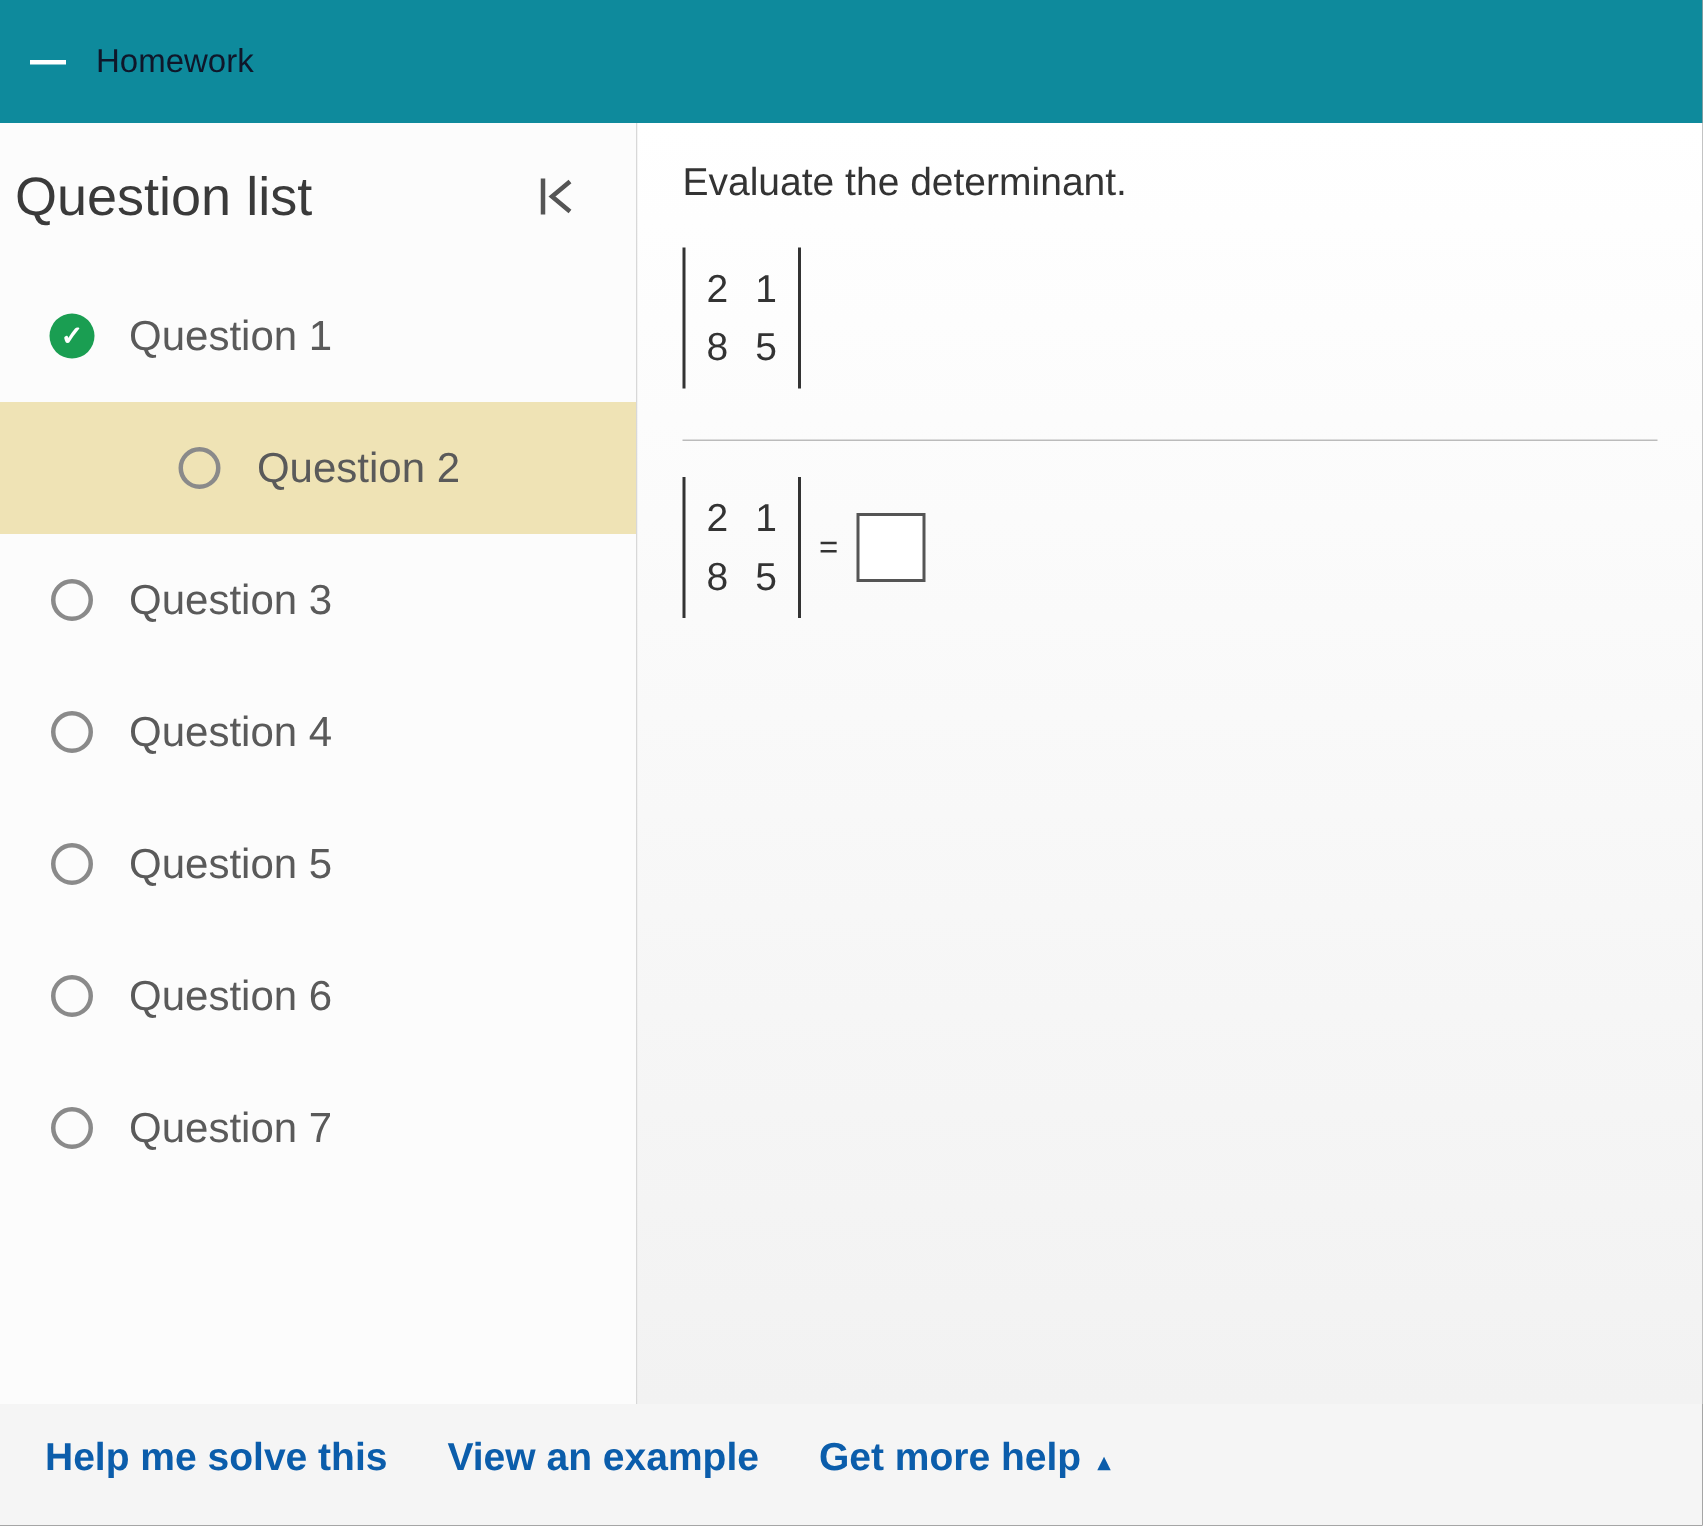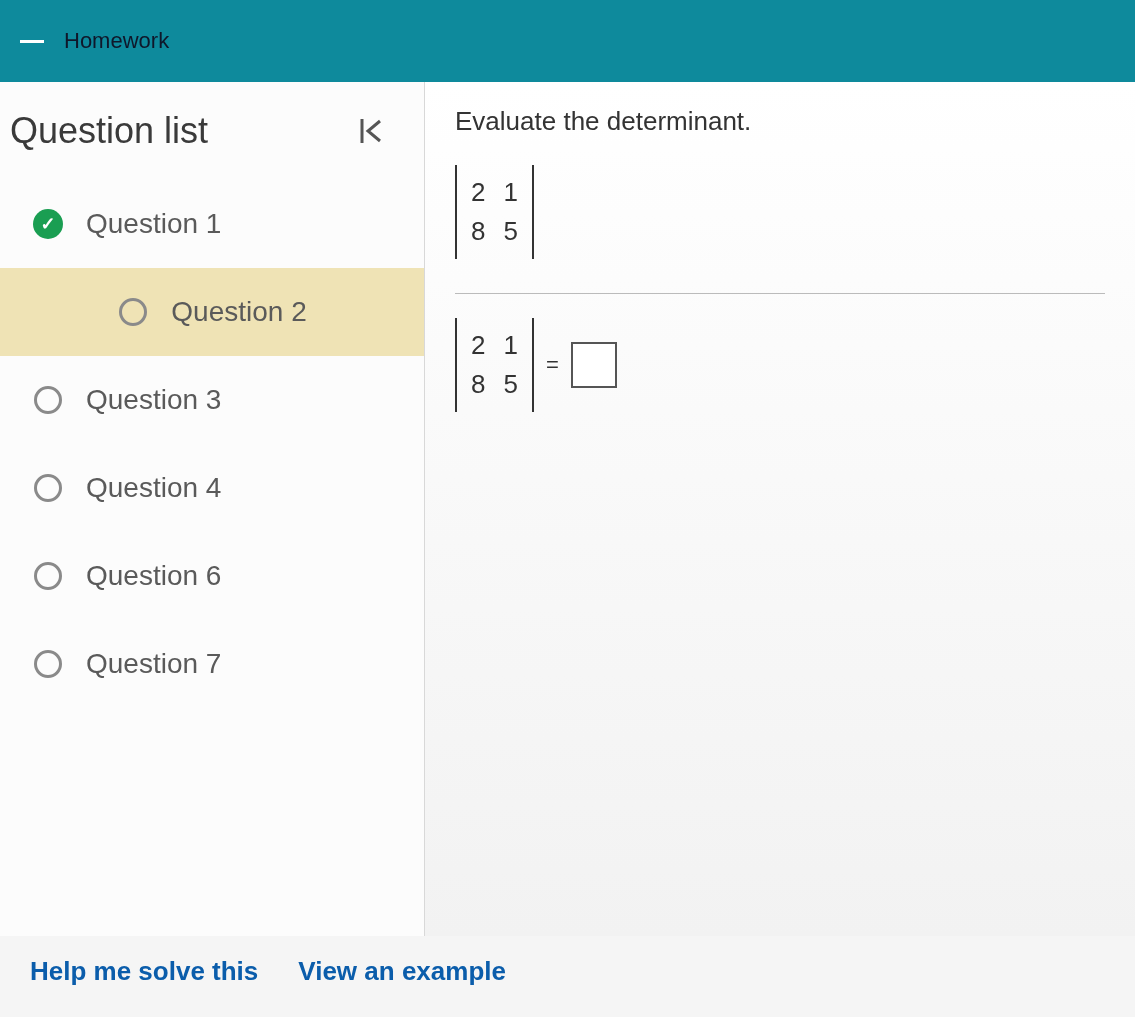--- a/index.html
+++ b/index.html
@@ -78,20 +78,26 @@
         <div class="qitem">
           <div class="qstatus">
             <div class="circle-open"></div>
           </div>
           <span>Question 4</span>
         </div>
         <div class="qitem">
           <div class="qstatus">
             <div class="circle-open"></div>
           </div>
+          <span>Question 5</span>
+        </div>
+        <div class="qitem">
+          <div class="qstatus">
+            <div class="circle-open"></div>
+          </div>
           <span>Question 6</span>
         </div>
         <div class="qitem">
           <div class="qstatus">
             <div class="circle-open"></div>
           </div>
           <span>Question 7</span>
         </div>
       </div>
     </div>
@@ -128,14 +134,18 @@
         <span class="eq">=</span>
         <input class="answer-input" type="text" value="" style="">
       </div>
     </div>
 
   </div>
 
   <div class="footer-links">
     <span class="footer-link">Help me solve this</span>
     <span class="footer-link">View an example</span>
+    <span class="footer-link">
+      <span>Get more help</span>
+      <span class="caret-up">▴</span>
+    </span>
   </div>
 </div>
 
 </body></html>

